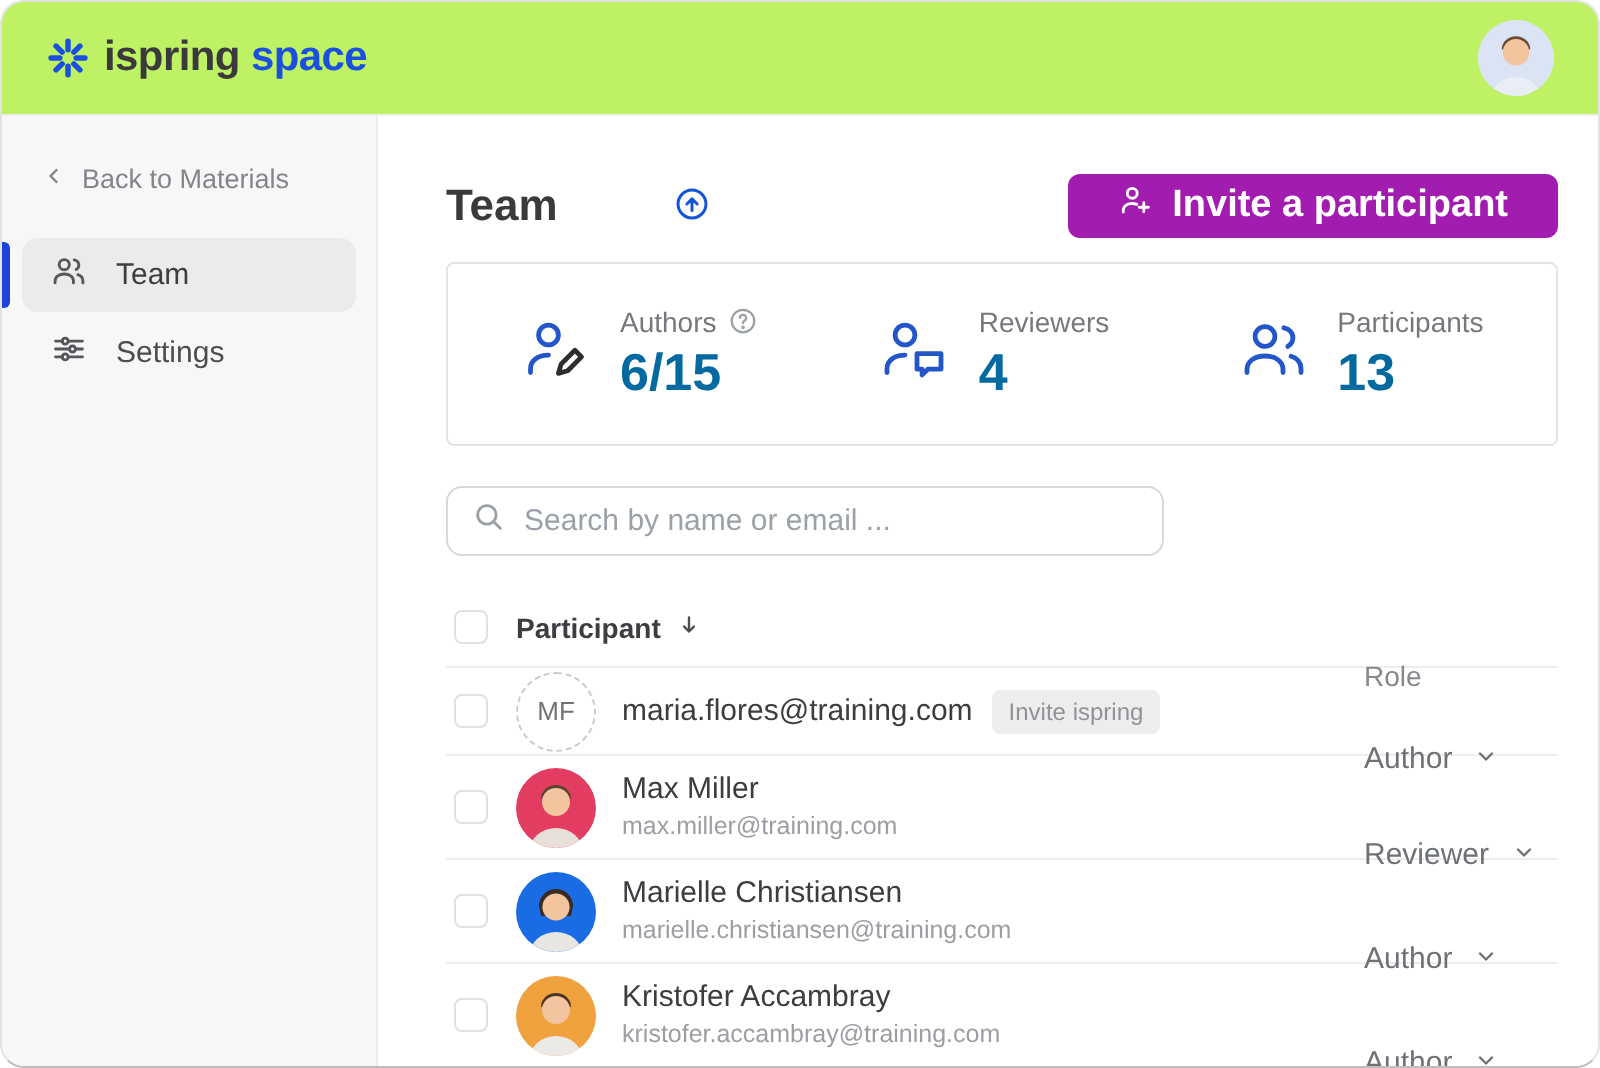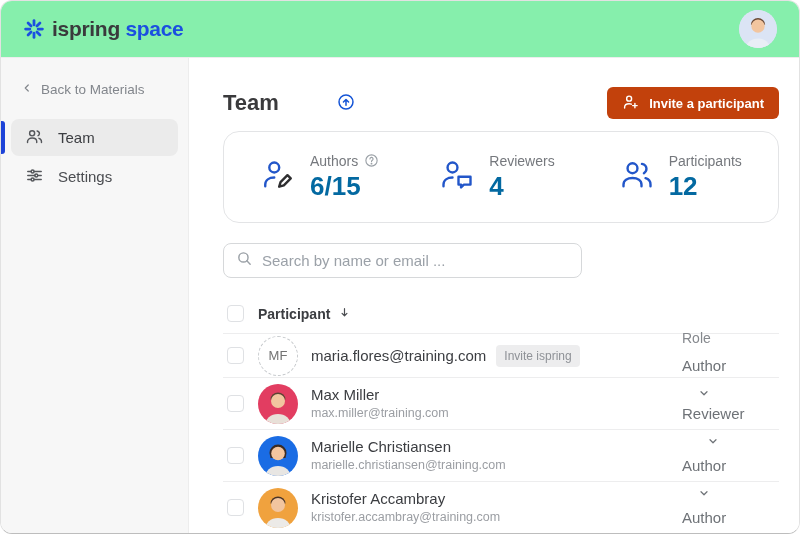--- a/index.html
+++ b/index.html
@@ -3,21 +3,21 @@
 <meta charset="utf-8">
 <style>
   * { margin:0; padding:0; box-sizing:border-box; }
   html,body { background:#fff; width:800px; height:534px; font-family:"Liberation Sans", sans-serif; }
   .window {
     width:800px; height:534px; background:#fff; border-radius:12px; overflow:hidden;
     border:1px solid #e2e2e2; border-bottom-color:#bdbdbd;
     display:flex; flex-direction:column;
   }
   
-  .topbar { height:57px; flex:0 0 57px; background:#86efac; border-bottom:1px solid #ededed;
+  .topbar { height:57px; flex:0 0 57px; background:#bef264; border-bottom:1px solid #ededed;
     display:flex; align-items:center; padding:0 22px; }
   .logo { display:flex; align-items:center; gap:7px; cursor:pointer; }
   .logo svg { display:block; }
   .logo-text { font-size:21px; font-weight:700; letter-spacing:-0.3px; color:#3a3a3c; }
   .logo-text .blue { color:#1b4fe0; }
   .topbar-avatar { margin-left:auto; width:38px; height:38px; border-radius:50%;
     background:#dbe4f5; overflow:hidden; cursor:pointer; }
   
   .content { flex:1; display:flex; min-height:0; }
   .sidebar { width:188px; flex:0 0 188px; background:#f7f7f7; border-right:1px solid #ededed; padding-top:20px; }
@@ -30,24 +30,24 @@
   .nav-item.active { background:#ebebeb; color:#3c3e42; }
   .nav-item.active::before { content:""; position:absolute; left:-10px; top:2px; bottom:2px; width:4px;
     background:#1d43d8; border-radius:0 3px 3px 0; }
   
   .main { flex:1; background:#fff; padding:29px 20px 0 34px; overflow:hidden; }
   .main-header { display:flex; align-items:center; height:32px; }
   .page-title { font-size:22px; font-weight:700; color:#3a3a3c; }
   .expand-link { display:flex; align-items:center; gap:9px; margin-left:58px;
     color:#1454d6; font-size:14px; font-weight:600; cursor:pointer; }
   .invite-btn { margin-left:auto; display:flex; align-items:center; gap:9px; height:32px;
-    padding:0 15px; background:#c2410c; color:#fff; border:none; border-radius:6px;
-    font-family:"Liberation Sans", sans-serif; font-size:13px; font-weight:700; cursor:pointer; }
-  
-  .stats-card { margin-top:12px; height:92px; border:1px solid #e3e4e6; border-radius:16px;
+    padding:0 25px; background:#a21caf; color:#fff; border:none; border-radius:6px;
+    font-family:"Liberation Sans", sans-serif; font-size:19px; font-weight:700; cursor:pointer; }
+  
+  .stats-card { margin-top:12px; height:92px; border:1px solid #e3e4e6; border-radius:4px;
     display:flex; align-items:center; padding:0 8px; }
   .stat { flex:1; display:flex; align-items:center; gap:14px; padding-left:28px; }
   .stat-icon { color:#2256c9; }
   .stat-label { display:flex; align-items:center; gap:6px; font-size:14px; color:#75787d; }
   .stat-value { font-size:26px; font-weight:700; color:#0369a1; margin-top:2px; }
   .help-icon { color:#9aa0a6; cursor:pointer; display:inline-flex; }
   
   .search-box { margin-top:20px; width:359px; height:35px; border:1px solid #d6d8da; border-radius:8px;
     display:flex; align-items:center; padding:0 12px; gap:9px; background:#fff; }
   .search-box svg { color:#9aa0a6; flex:0 0 auto; }
@@ -62,21 +62,21 @@
   .trow.r { height:52px; }
   .checkbox { width:17px; height:17px; border:1.5px solid #dfe1e4; border-radius:4px; background:#fff;
     flex:0 0 auto; cursor:pointer; }
   .part-col { flex:1; display:flex; align-items:center; min-width:0; }
   .head-participant { display:flex; align-items:center; gap:8px; margin-left:14px;
     font-size:14px; font-weight:700; color:#3b3d41; cursor:pointer; }
   .head-participant svg { color:#4b4d51; }
   .role-col { width:97px; flex:0 0 97px; display:flex; align-items:center; gap:11px;margin-top:48px; }
   .role-head { font-size:14px; color:#85888d; }
   .role-value { font-size:15px; color:#6e7277; }
-  .role-dd { display:flex; align-items:center; gap:11px; cursor:pointer;flex-direction:column; }
+  .role-dd { display:flex; align-items:center; gap:11px; cursor:pointer; }
   .role-dd svg { color:#6e7277; }
   .avatar { width:40px; height:40px; border-radius:50%; margin-left:14px; overflow:hidden; flex:0 0 auto; }
   .avatar svg { display:block; }
   .avatar-pending { width:40px; height:40px; border-radius:50%; margin-left:14px; flex:0 0 auto;
     border:1.5px dashed #c7cacd; display:flex; align-items:center; justify-content:center;
     font-size:13px; color:#737373; background:#fff; }
   .person-text { margin-left:13px; min-width:0; }
   .p-name { font-size:15px; color:#3b3d41; line-height:1.25; }
   .p-email { font-size:12.5px; color:#9b9ea3; line-height:1.3; margin-top:1px; }
   .p-single { font-size:15px; color:#3b3d41; margin-left:13px; }
@@ -221,21 +221,21 @@
               <circle cx="9" cy="7.5" r="3.3"></circle>
                 <path d="M3 19.5v-1c0-2.8 2.6-4.5 6-4.5s6 1.7 6 4.5v1"></path>
               <path d="M15.3 4.6c1.8.4 3 1.6 3 3.3 0 1.2-.7 2.3-1.7 2.9"></path>
                 <path d="M17.7 14.1c2 .6 3.3 2 3.3 4.2v1.2"></path>
             </svg>
           </span>
           <div>
             <div class="stat-label">
                 <span>Participants</span>
               </div>
-            <div class="stat-value">12</div>
+            <div class="stat-value">13</div>
           </div>
         </div>
       </div>
 
       <div class="search-box">
         <span>
           <svg width="17" height="17" viewBox="0 0 24 24" fill="none" stroke="currentColor" stroke-width="2" stroke-linecap="round">
             <circle cx="10.5" cy="10.5" r="6.5"></circle>
               <path d="M15.3 15.3 20 20"></path>
           </svg>

